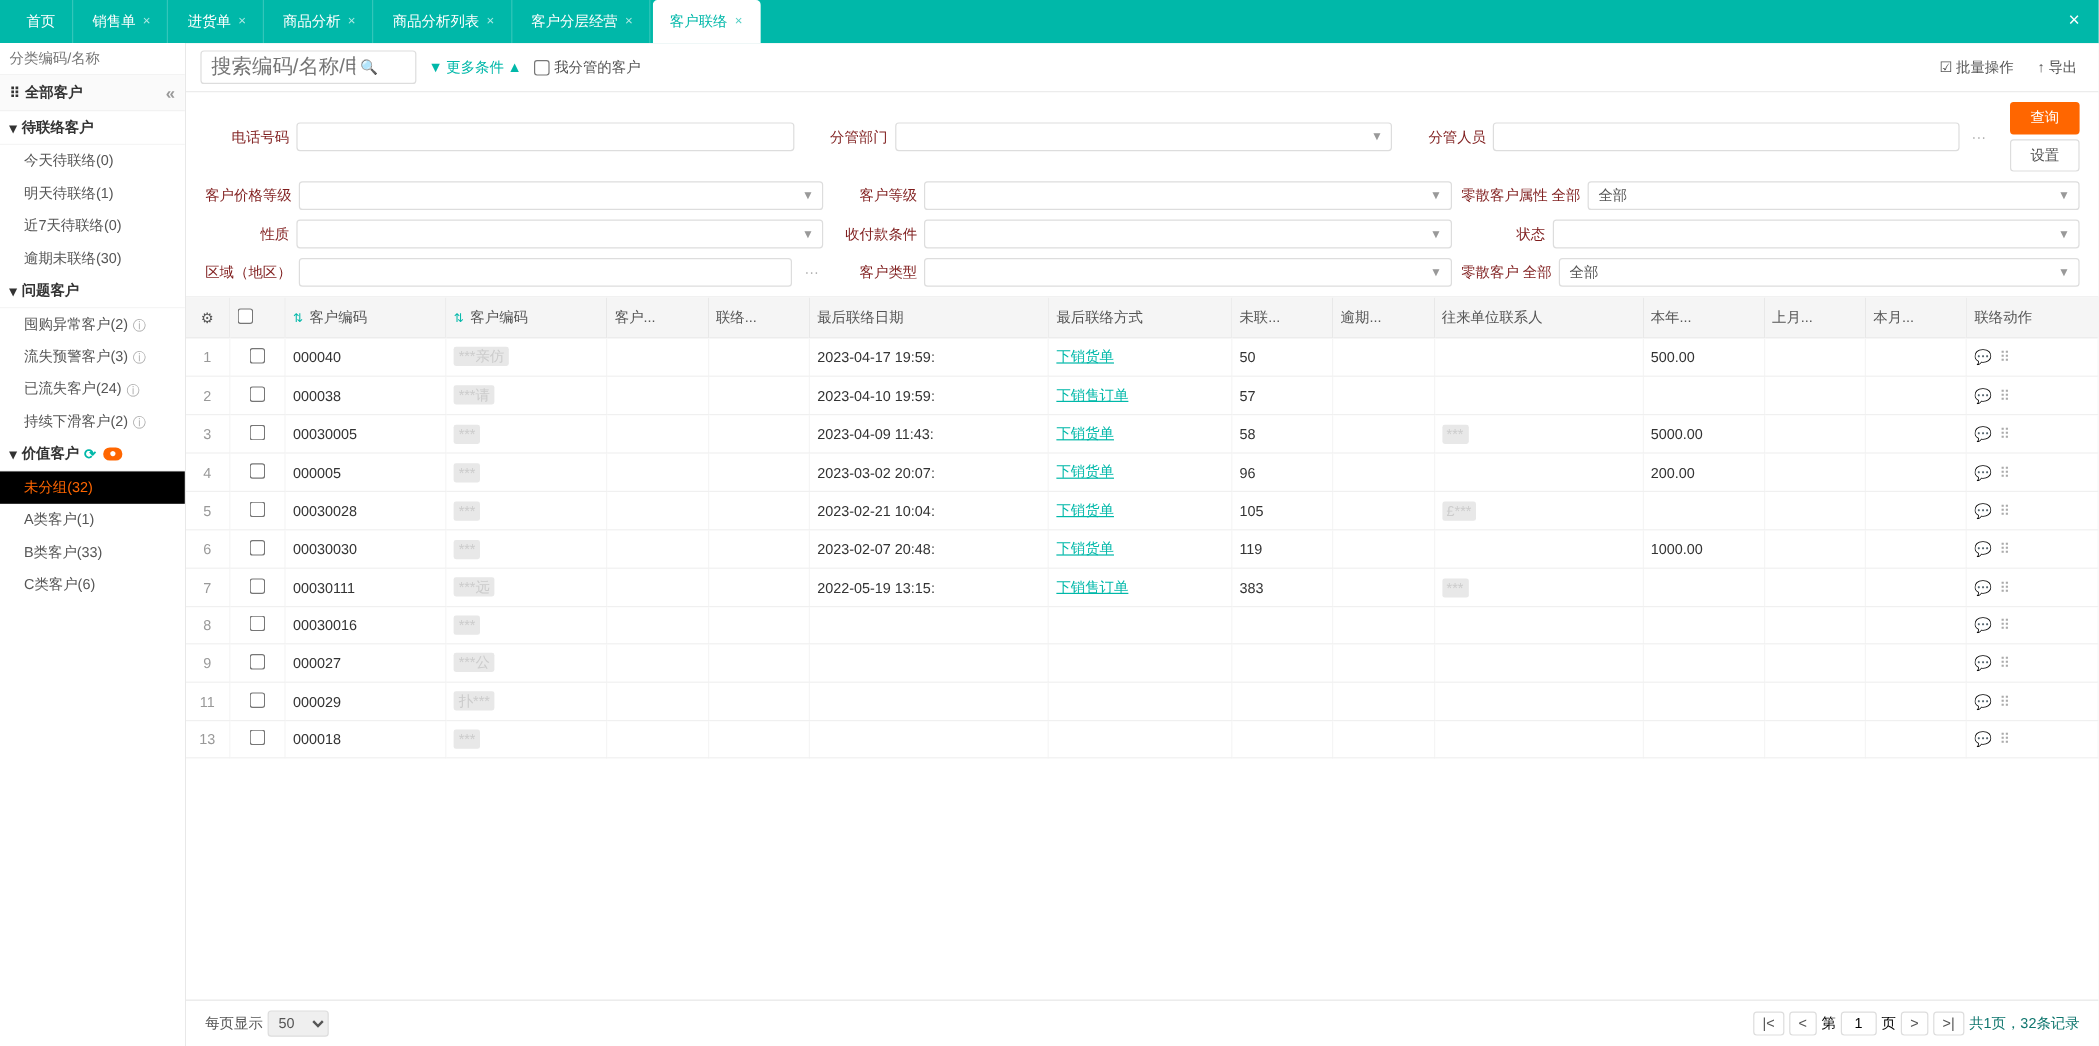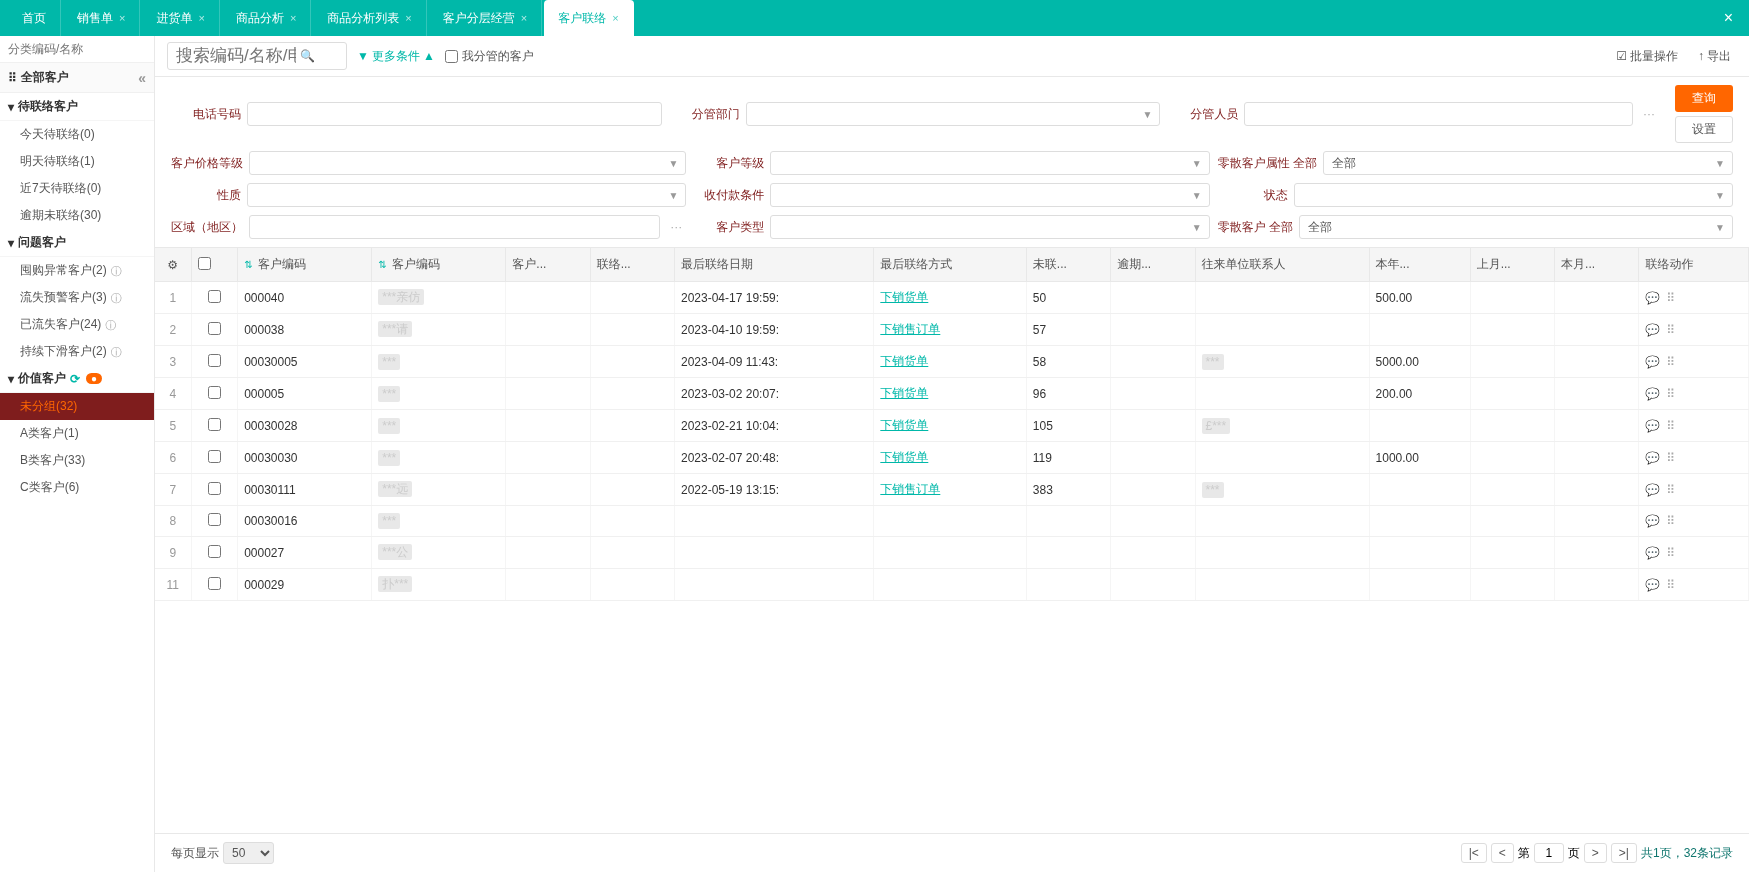--- a/index.html
+++ b/index.html
@@ -85,21 +85,21 @@
       font-size: 14px;
     }
     .sidebar-item {
       padding: 5px 12px 5px 20px;
       color: #555;
       cursor: pointer;
       display: flex;
       align-items: flex-end;
       gap: 4px;
     }
-    .sidebar-item.active { background: #7f1d1d; color: #ff6600; }
+    .sidebar-item.active { background: #000000; color: #ff6600; }
     .sidebar-group-header {
       padding: 5px 8px;
       color: #333;
       font-weight: bold;
       cursor: pointer;
       display: flex;
       align-items: center;
       gap: 4px;
       background: #fff;
       border-bottom: 1px solid #f5f5f5;
@@ -831,20 +831,42 @@
               <td></td>
               <td></td>
               <td></td>
               <td>
                 <div class="action-icons">
                   <span style="cursor:pointer;">💬</span>
                   <span style="cursor:pointer;">⠿</span>
                 </div>
               </td>
             </tr>
+            <tr>
+              <td class="row-num">13</td>
+              <td class="checkbox-cell"><input type="checkbox" style=""></td>
+              <td>000018</td>
+              <td><span class="blurred">***</span></td>
+              <td></td>
+              <td></td>
+              <td></td>
+              <td></td>
+              <td></td>
+              <td></td>
+              <td></td>
+              <td></td>
+              <td></td>
+              <td></td>
+              <td>
+                <div class="action-icons">
+                  <span style="cursor:pointer;">💬</span>
+                  <span style="cursor:pointer;">⠿</span>
+                </div>
+              </td>
+            </tr>
           </tbody>
       </table>
     </div>
 
     <div class="pagination-bar">
       <div class="page-size-selector">
         <span>每页显示</span>
         <select>
           <option>50</option>
           <option>100</option>

